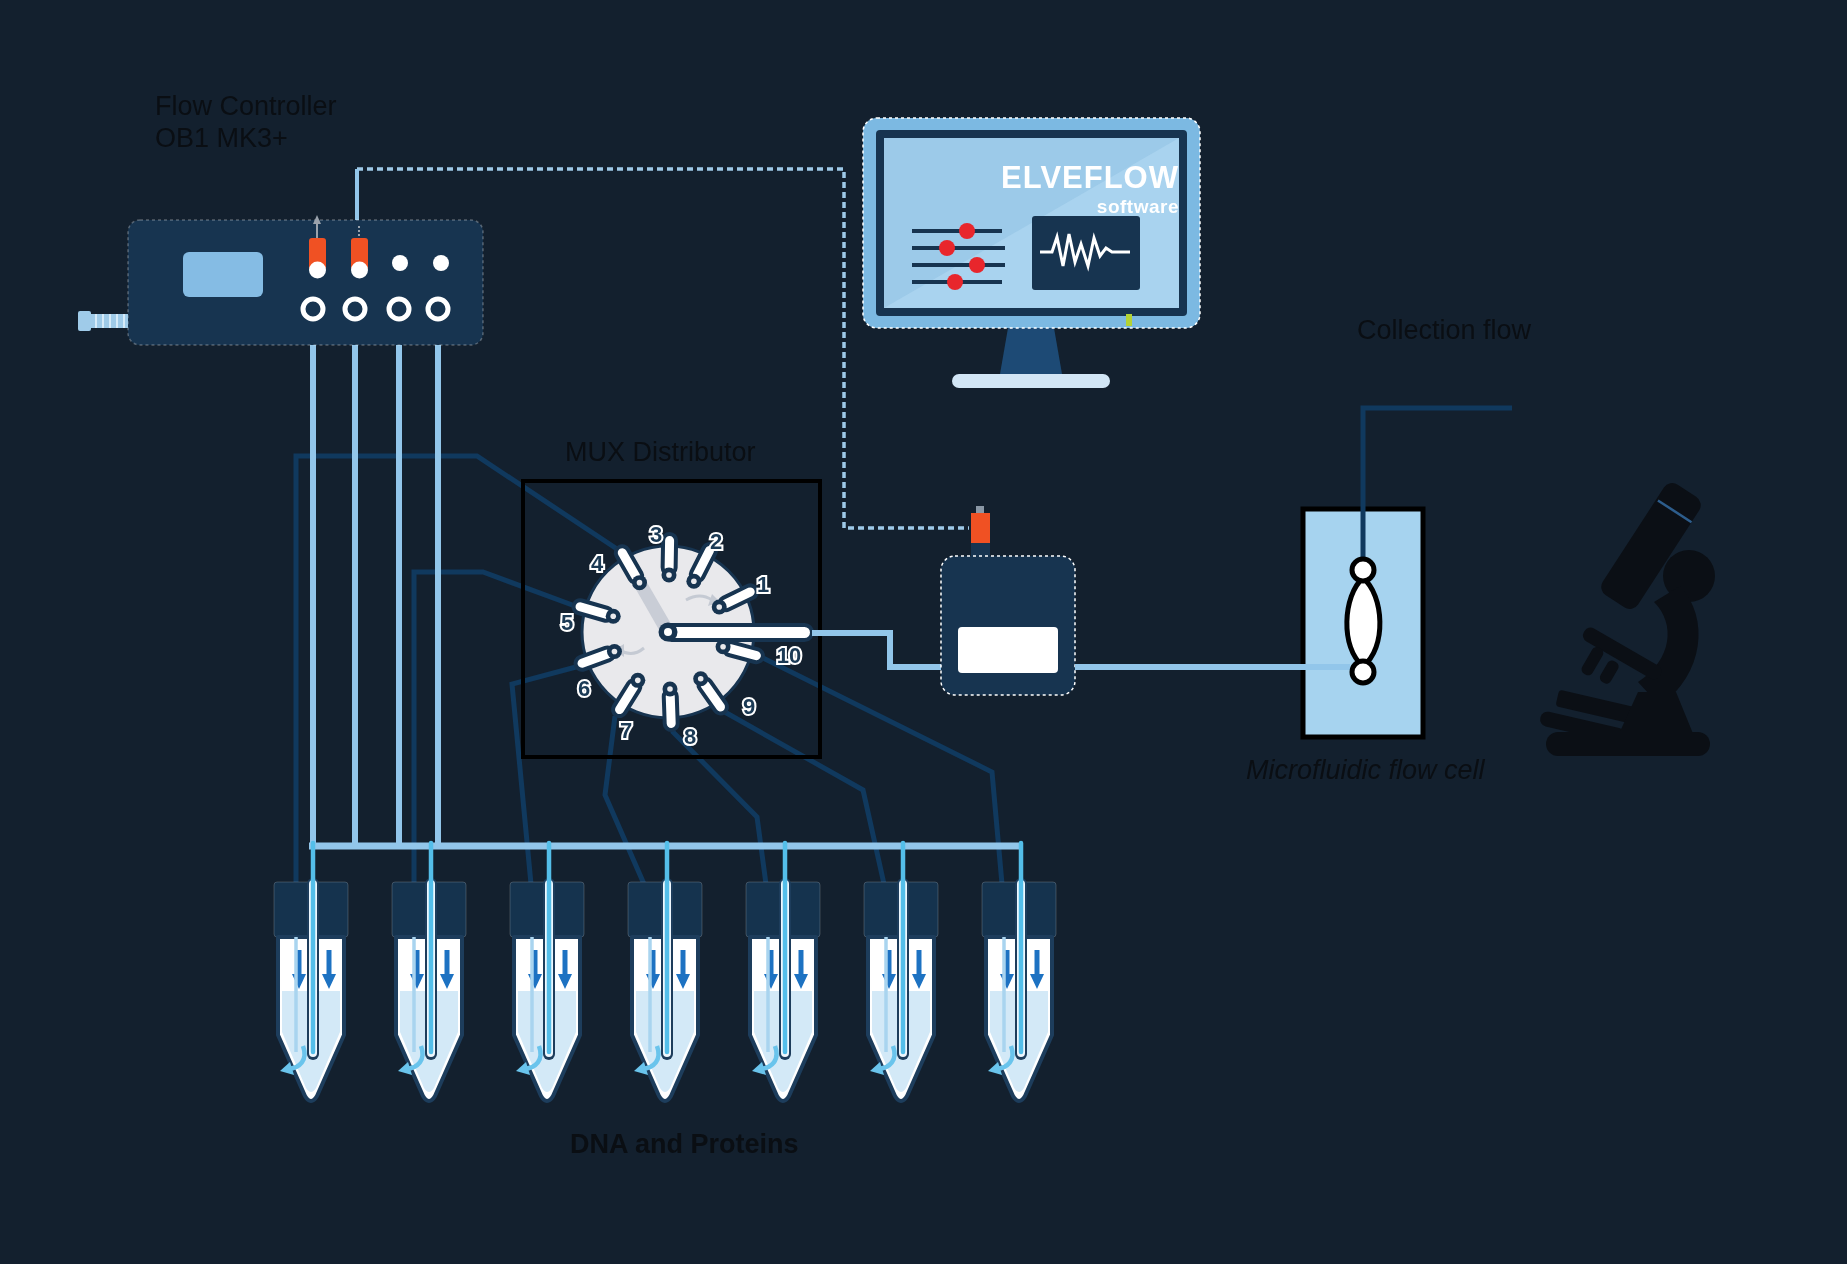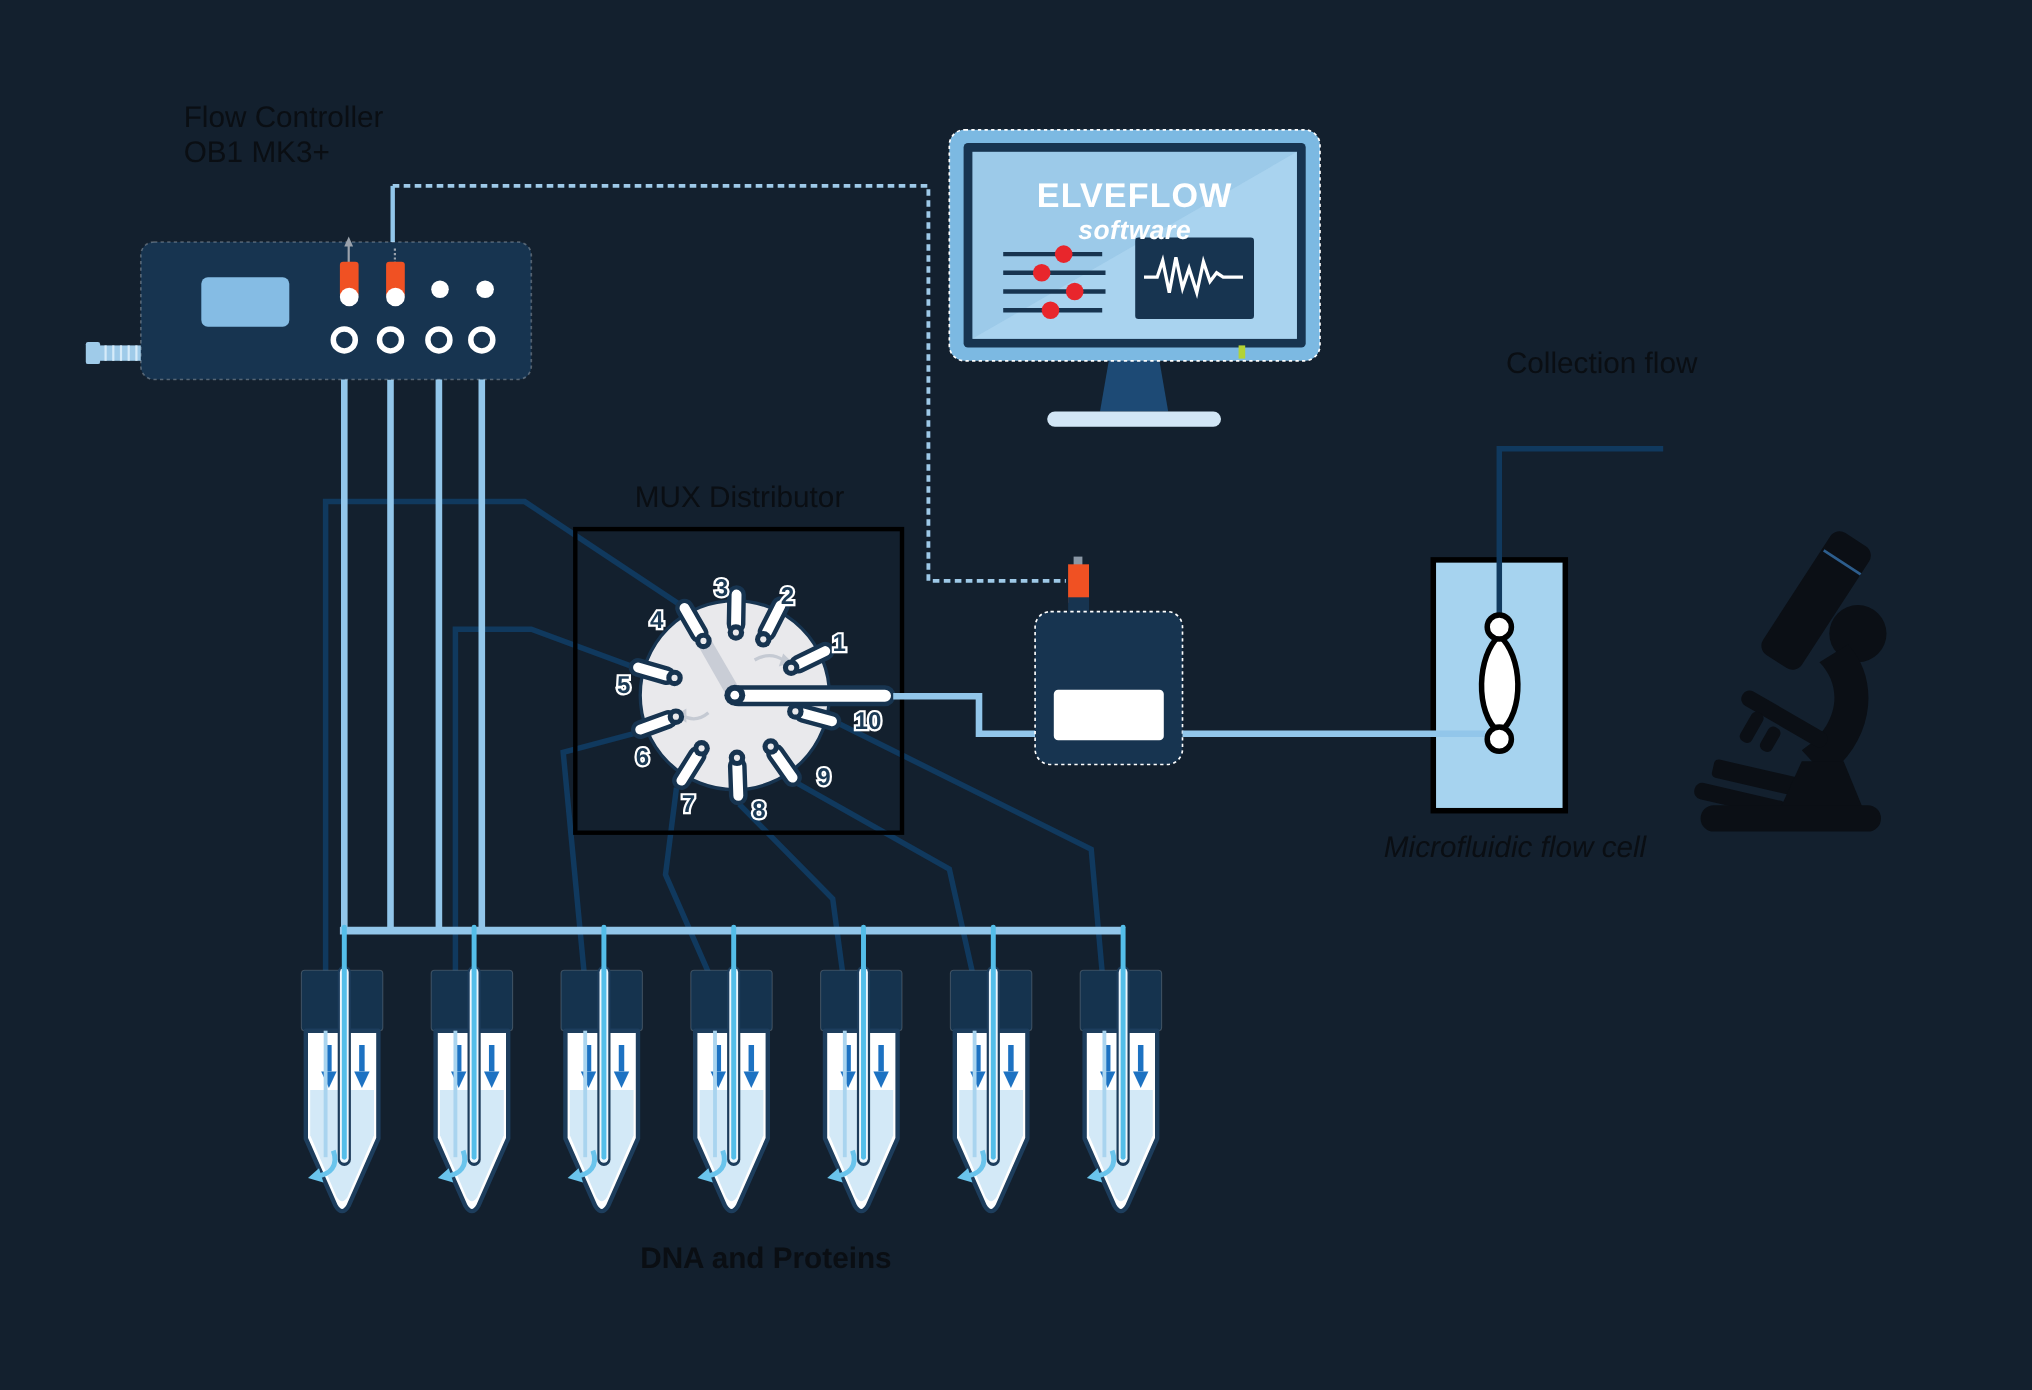--- a/index.html
+++ b/index.html
@@ -1,23 +1,23 @@
 <!DOCTYPE html>
 <html><head>
 <meta charset="utf-8">
 <style>
   html,body{margin:0;padding:0;background:#13202e;}
   #stage{position:relative;width:1847px;height:1264px;background:#13202e;overflow:hidden;
          font-family:"Liberation Sans",sans-serif;}
   #stage svg.art{position:absolute;left:0;top:0;}
-  .lbl{position:absolute;color:#0a0e13;font-size:27px;line-height:32px;white-space:nowrap;margin-left:12px;}
+  .lbl{position:absolute;color:#0a0e13;font-size:27px;line-height:32px;white-space:nowrap;}
   .b{font-weight:normal;}
-  .mon-txt{position:absolute;left:884px;width:295px;text-align:center;color:#ffffff;font-weight:bold;}
+  .mon-txt{position:absolute;left:884px;width:295px;text-align:right;color:#ffffff;font-weight:bold;}
   #elveflow-title{top:160px;font-size:31px;letter-spacing:1px;}
-  #elveflow-sub{top:196px;font-size:24px;letter-spacing:.5px;font-style:italic;}
+  #elveflow-sub{top:196px;font-size:19px;letter-spacing:.5px;}
 </style>
 </head>
 <body>
 
 <div id="stage">
 <svg class="art" width="1847" height="1264" viewBox="0 0 1847 1264">
 
   <g>
     <path d="M357,169 H844 V528 H969" fill="none" stroke="#9ec9e8" stroke-width="3.5" stroke-dasharray="6 4"></path>
     <line x1="357" y1="169" x2="357" y2="224" stroke="#92c6ea" stroke-width="4"></line>

